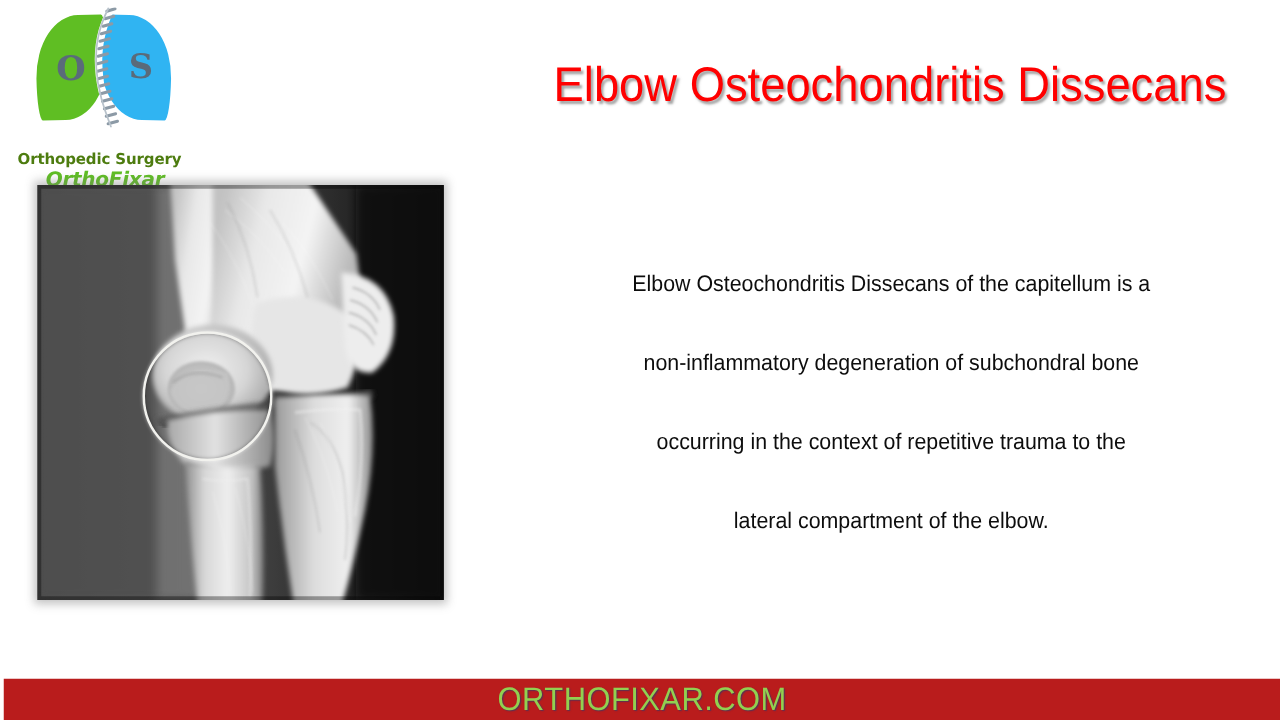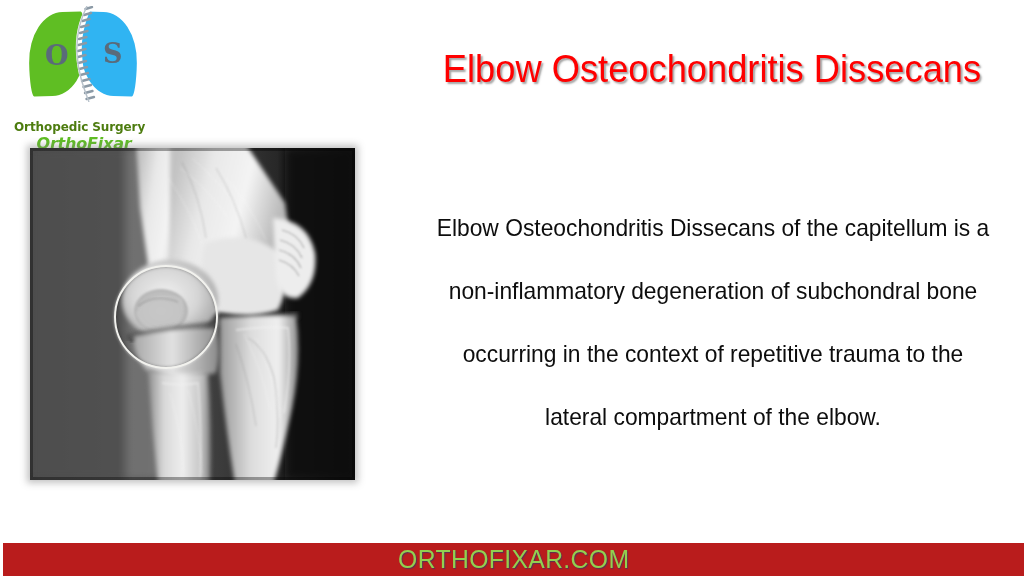--- a/index.html
+++ b/index.html
@@ -115,21 +115,21 @@
   }
 
   
   #body-text {
     position: absolute;
     left: 408px;
     top: 196px;
     width: 610px;
     text-align: center;
     font-family: "Liberation Sans Narrow", "Liberation Sans", sans-serif;
-    font-size: 24px;
+    font-size: 18px;
     color: #0d0d0d;
     line-height: 63px;
   }
   #body-text .line {
     display: block;
     white-space: nowrap;
     transform: scaleX(0.95);
   }
 
   

